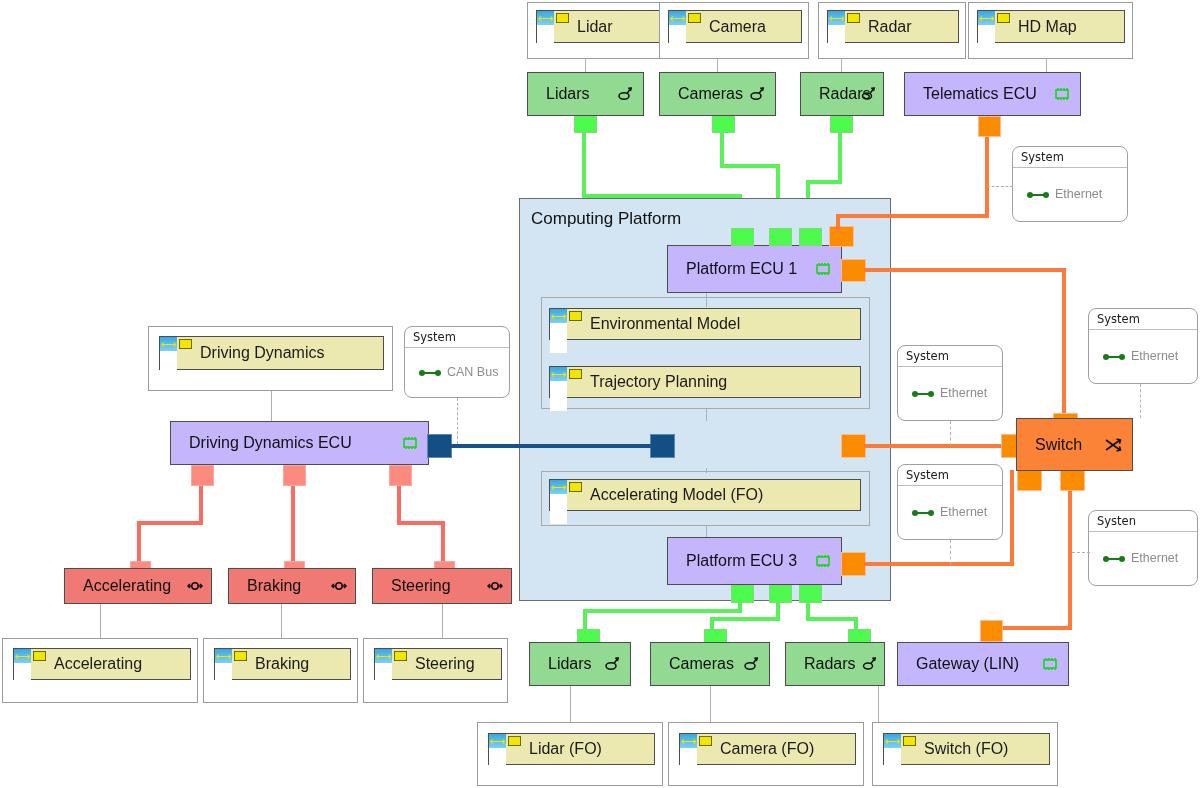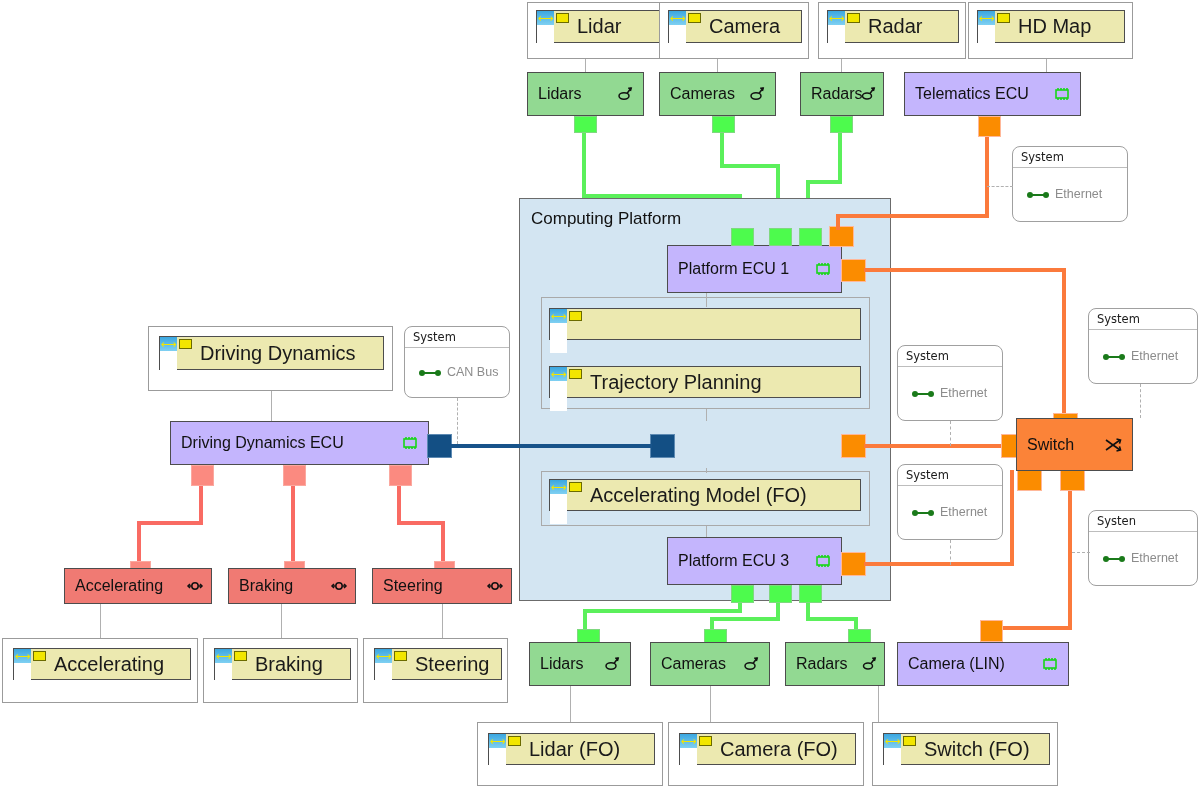--- a/index.html
+++ b/index.html
@@ -15,25 +15,25 @@
   
   .req{border:1.5px solid #4d4d4d;background:#ece9b0;display:flex;align-items:center;box-sizing:border-box;}
   .req .glyphs{width:34px;height:100%;position:relative;flex:0 0 34px;}
   .req .sq-blue{position:absolute;left:0;top:0;width:17px;height:14px;
        background:linear-gradient(180deg,#3ba7e0 0%,#7fd0f2 100%);}
   .req .sq-white{position:absolute;left:0;top:14px;width:17px;height:100%;background:#ffffff;}
   .req .arrow{position:absolute;left:1px;top:1px;width:15px;height:12px;
        color:#f2e600;font-size:11px;line-height:12px;}
   .req .yellowsq{position:absolute;left:19px;top:2px;width:13px;height:10px;
        background:#f2e600;border:1.3px solid #6b6b00;box-sizing:border-box;}
-  .req .rtext{flex:1;font-size:20px;color:#1a1a1a;padding-left:6px;white-space:nowrap;overflow:hidden;}
+  .req .rtext{flex:1;font-size:16px;color:#1a1a1a;padding-left:6px;white-space:nowrap;overflow:hidden;}
 
   
   .comp{border:1.5px solid #4d4d4d;display:flex;align-items:center;box-sizing:border-box;position:absolute;}
-  .comp .ctext{font-size:16px;color:#111;padding-left:10px;white-space:nowrap;}
+  .comp .ctext{font-size:16px;color:#111;padding-left:18px;white-space:nowrap;}
   .comp .cicon{position:absolute;right:8px;top:50%;transform:translateY(-50%);
       width:20px;height:18px;display:block;}
   .c-green{background:#92d992;}
   .c-blue{background:#c4b5fd;}
   .c-red{background:#f07a73;}
   .c-orange{background:#fb8338;}
 
   
   .platform{background:#d3e5f2;border:1.5px solid #6b6b6b;}
   .ptitle{position:absolute;font-size:17px;color:#111;}
@@ -202,20 +202,21 @@
   <div class="port p-orange" style="left:841px;top:259px;width:25px;height:23px;"></div>
 
   <div class="abs subgroup" style="left:541px;top:297px;width:329px;height:112px;"></div>
   <div class="req abs" style="left:549px;top:308px;width:312px;height:32px;">
     <span class="glyphs">
         <span class="sq-blue"></span>
         <span class="sq-white"></span>
         <span class="arrow">⟷</span>
         <span class="yellowsq"></span>
       </span>
+    <span class="rtext">Environmental Model</span>
   </div>
   <div class="req abs" style="left:549px;top:366px;width:312px;height:32px;">
     <span class="glyphs">
         <span class="sq-blue"></span>
         <span class="sq-white"></span>
         <span class="arrow">⟷</span>
         <span class="yellowsq"></span>
       </span>
     <span class="rtext">Trajectory Planning</span>
   </div>
@@ -515,21 +516,21 @@
     <span class="ctext">Radars</span>
     <svg class="cicon" viewBox="0 0 20 18" style="right:4px;">
         <g stroke="#111" stroke-width="1.5" fill="none">
           <ellipse cx="8" cy="11" rx="4.5" ry="3"></ellipse>
           <path d="M11 8.5 L15 3"></path>
           <path d="M12.2 3.2 L15.2 3 L14.4 6"></path>
         </g>
       </svg>
   </div>
   <div class="comp c-blue" style="left:897px;top:642px;width:172px;height:44px;">
-    <span class="ctext">Camera (LIN)</span>
+    <span class="ctext">Gateway (LIN)</span>
     <svg class="cicon" viewBox="0 0 20 18">
         <g stroke="#18d618" stroke-width="1.6" fill="none">
           <rect x="4" y="5" width="12" height="8"></rect>
           <path d="M6 5V3M9 5V3M12 5V3M15 5V3M6 13v2M9 13v2M12 13v2M15 13v2"></path>
         </g>
       </svg>
   </div>
 
   <div class="line-v" style="left:570px;top:686px;height:36px;"></div>
   <div class="line-v" style="left:710px;top:686px;height:36px;"></div>

